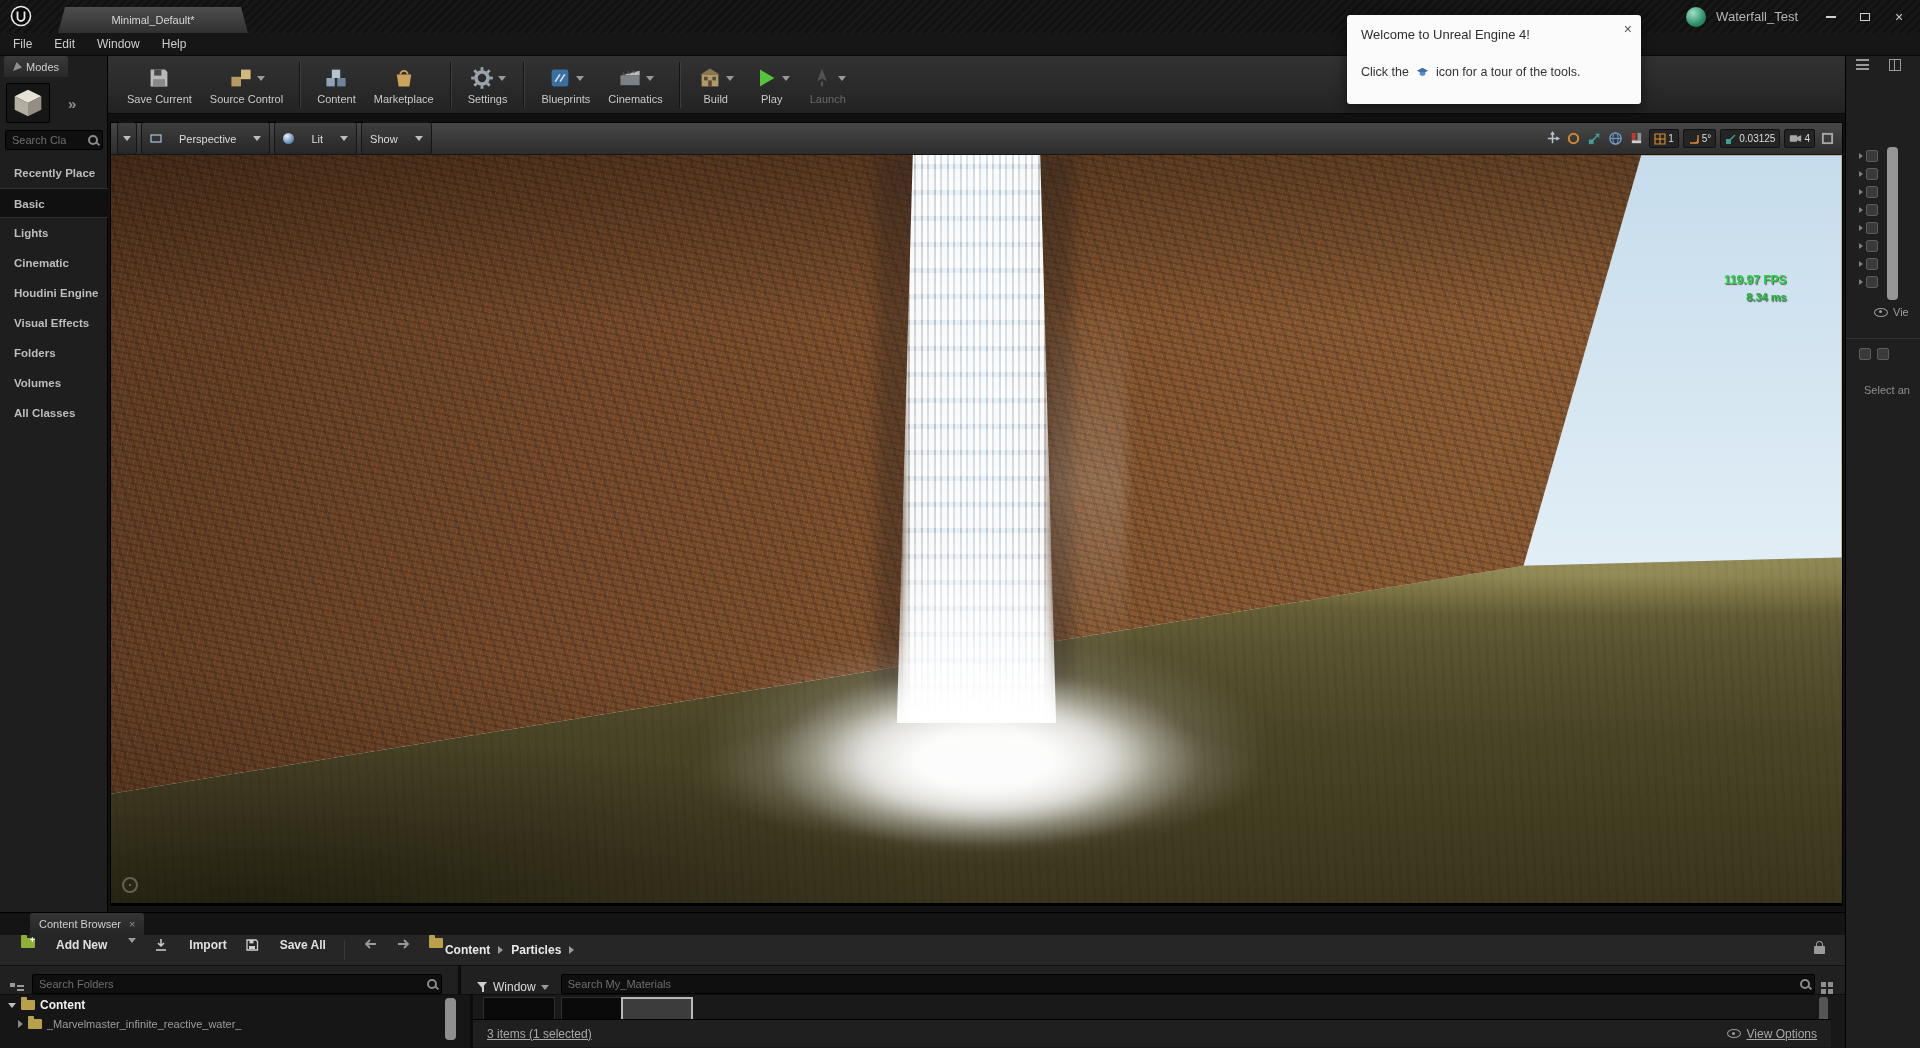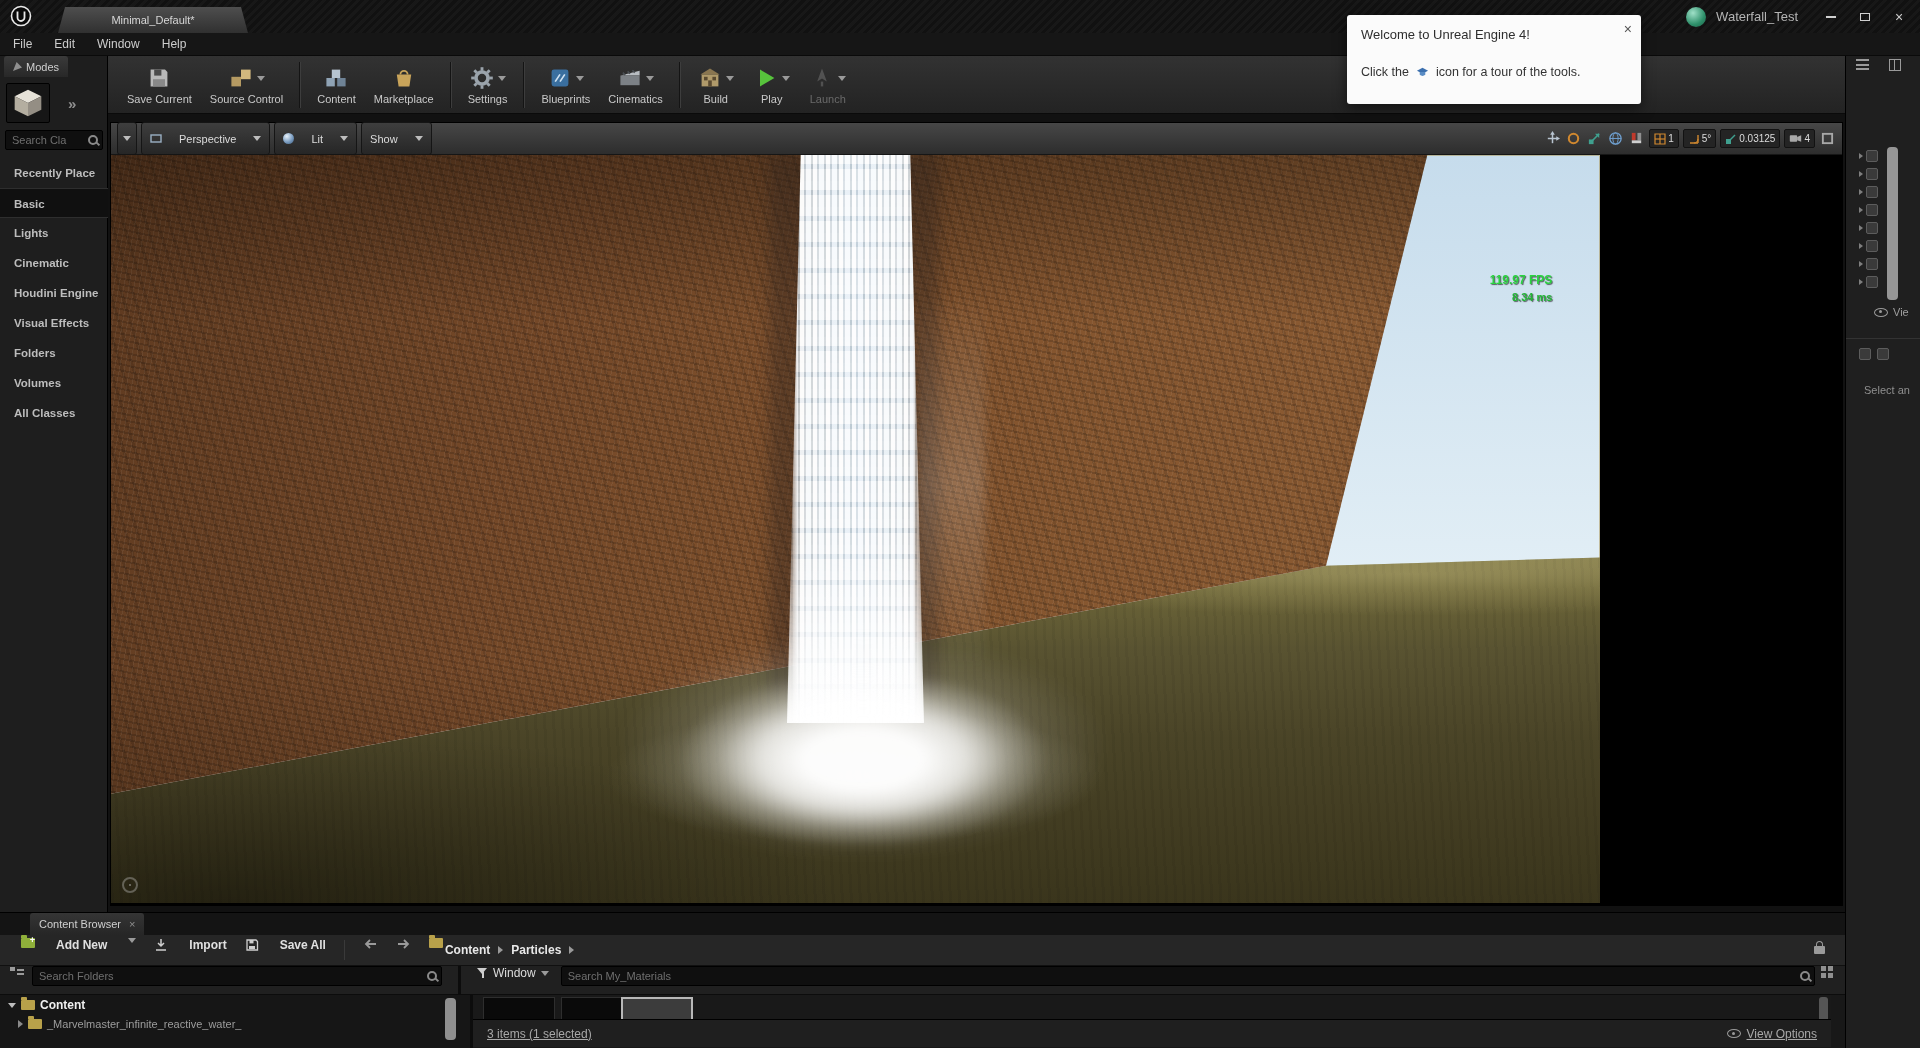--- a/index.html
+++ b/index.html
@@ -65,21 +65,21 @@
   .vp-toolbar{position:absolute;left:0;top:0;width:100%;height:32px;background:linear-gradient(#474747,#2d2d2d);
     border-bottom:1px solid #161616;display:flex;align-items:center;padding:0 6px;}
   .vp-btn{height:33px;background:linear-gradient(#3e3e3e,#262626);border:1px solid #151515;border-radius:3px;
     color:#dcdcdc;font-size:11px;display:flex;align-items:center;gap:17px;padding:0 8px;margin-right:4px;}
   .vp-btn .caret{border-top-color:#bdbdbd;}
   .vp-right{margin-left:auto;display:flex;align-items:center;gap:4px;}
   .vp-chip{height:19px;display:flex;align-items:center;gap:2px;background:#242424;border:1px solid #121212;border-radius:2px;
     padding:0 4px;color:#ddd;font-size:10px;}
   .vp-icon{width:17px;height:17px;display:flex;align-items:center;justify-content:center;}
   .lit-sphere{width:11px;height:11px;border-radius:50%;background:radial-gradient(circle at 35% 30%,#e8f2fa,#7a9cc0 55%,#3a5a7c);}
-  .scene{position:absolute;left:0;top:32px;width:1489px;height:748px;overflow:hidden;outline:1px solid rgba(170,150,85,.55);outline-offset:-1px;
+  .scene{position:absolute;left:0;top:32px;width:1731px;height:748px;overflow:hidden;outline:1px solid rgba(170,150,85,.55);outline-offset:-1px;
     background:linear-gradient(180deg,#c6dcec,#e9f3f8 70%,#eef6fa);}
   .floor{position:absolute;inset:0;
     clip-path:polygon(0% 85.4%,81.6% 54.9%,100% 53.8%,100% 100%,0% 100%);
     background:
       radial-gradient(24% 13% at 50% 83%,rgba(225,225,205,.34),transparent 70%),
       radial-gradient(42% 7% at 87% 56%,rgba(196,186,126,.38),transparent 80%),
       radial-gradient(55% 32% at 8% 100%,rgba(0,0,0,.38),transparent 75%),
       repeating-linear-gradient(87deg,rgba(0,0,0,.05) 0 3px,transparent 3px 9px),
       linear-gradient(180deg,#8a8250 53%,#6c6538 58%,#595331 66%,#4a4427 78%,#3a351c 100%);}
   .wall{position:absolute;inset:0;
@@ -154,21 +154,21 @@
   .folder-ic::before{content:'';position:absolute;top:-3px;left:0;width:6px;height:3px;background:inherit;border-radius:1px 1px 0 0;}
   .folder-ic.green{background:#8faf3a;}
   .folder-ic.green::after{content:'+';position:absolute;right:0px;top:-3px;color:#fff;font-size:9px;font-weight:bold;}
   .cb-sep{width:1px;height:20px;background:#0f0f0f;border-right:1px solid #3a3a3a;margin:0 9px;}
   .crumb-tri{width:0;height:0;border-top:4px solid transparent;border-bottom:4px solid transparent;border-left:5px solid #9a9a9a;margin:0 8px;}
   .crumb{color:#e8e8e8;font-size:12px;font-weight:bold;}
   .cb-lock{margin-left:auto;margin-right:8px;}
   .lock-ic{width:11px;height:8px;background:#9a9a9a;border-radius:1px;position:relative;display:inline-block;}
   .lock-ic::before{content:'';position:absolute;left:2px;top:-5px;width:5px;height:5px;border:1.5px solid #9a9a9a;border-bottom:none;border-radius:4px 4px 0 0;}
   .cb-searchrow{position:absolute;left:0;top:53px;width:100%;height:29px;background:#202020;border-bottom:1px solid #0c0c0c;
-    display:flex;align-items:flex-start;}
+    display:flex;align-items:flex-end;}
   .tree-toggle-ic{width:14px;height:12px;margin:0 8px 0 10px;position:relative;}
   .tree-toggle-ic::before{content:'';position:absolute;left:0;top:1px;width:5px;height:4px;background:#9a9a9a;}
   .tree-toggle-ic::after{content:'';position:absolute;left:7px;top:7px;width:7px;height:1.5px;background:#9a9a9a;box-shadow:0 -4px 0 #9a9a9a;}
   #folders-search{position:relative;width:410px;}
   .cb-vdiv{width:3px;height:29px;background:#0c0c0c;margin:0 8px 0 16px;}
   .funnel-ic{width:11px;height:10px;position:relative;display:inline-block;}
   .funnel-ic::before{content:'';position:absolute;left:0;top:0;border-left:5.5px solid transparent;border-right:5.5px solid transparent;border-top:6px solid #cfcfcf;}
   .funnel-ic::after{content:'';position:absolute;left:4.5px;top:4px;width:2px;height:6px;background:#cfcfcf;}
   .filters-btn{display:flex;align-items:center;gap:5px;color:#ddd;font-size:12px;padding:0 8px;}
   #assets-search{position:relative;flex:1;margin:0 6px 0 4px;}

